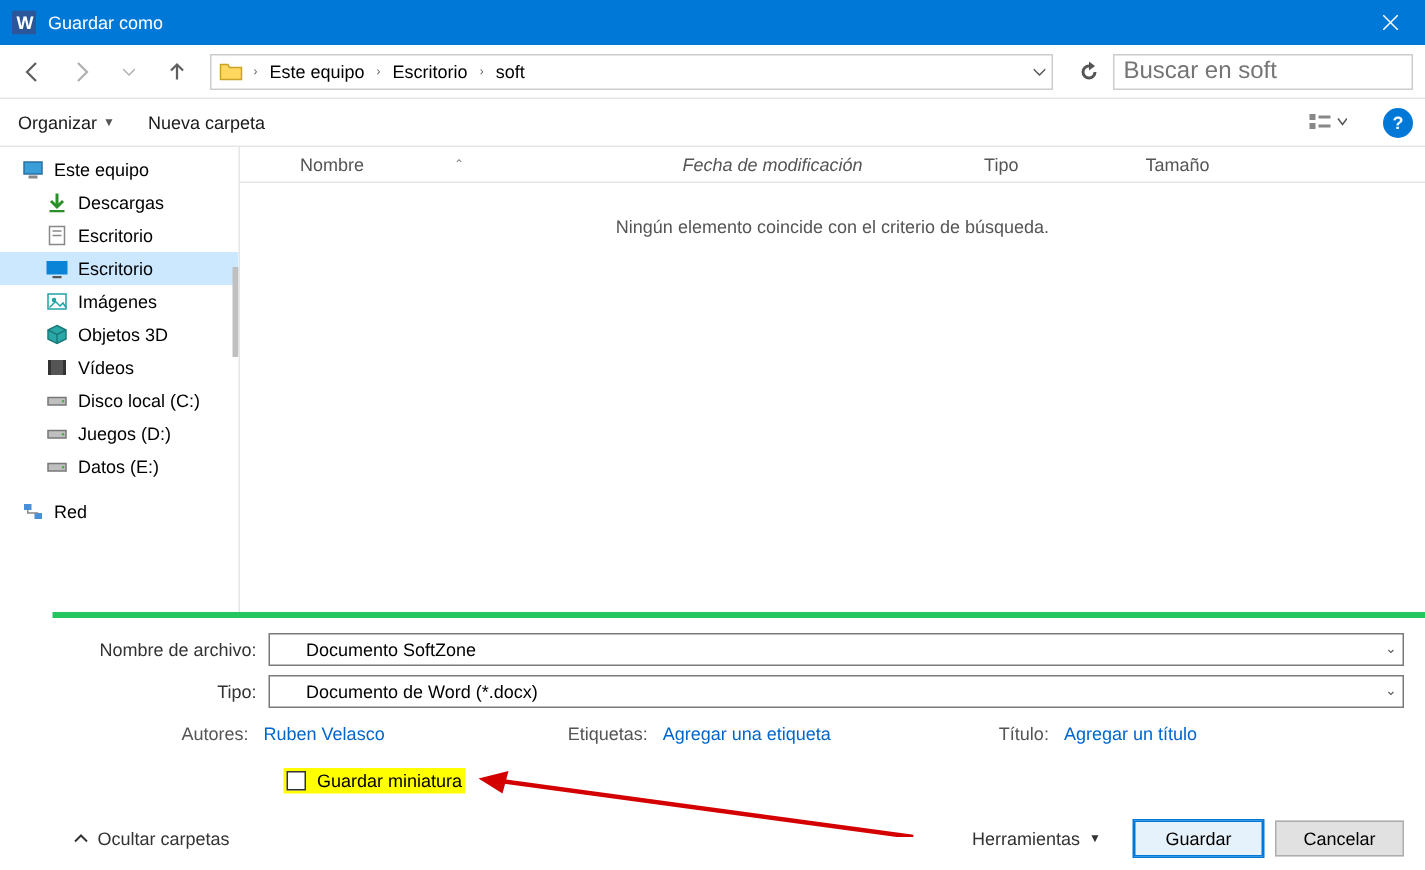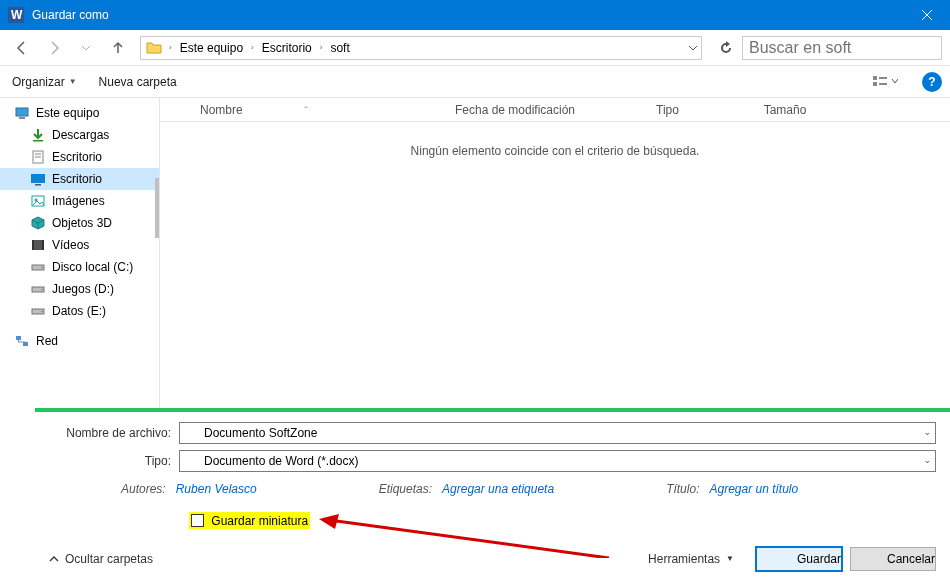--- a/index.html
+++ b/index.html
@@ -35,49 +35,49 @@
 .sidebar::after { content:""; position:absolute; right:0; top:80px; width:4px; height:60px; background:#c0c0c0; }
 .tree-item { display: flex; align-items: center; height: 22px; padding-left: 14px; gap: 6px; cursor: default; }
 .tree-item.sub { padding-left: 30px; }
 .tree-item.selected { background: #cce8ff; }
 .tree-item.gap-top { margin-top: 8px; }
 .tree-icon { width: 16px; height: 16px; display:flex; align-items:center; justify-content:center; }
 
 .content { flex: 1; display: flex; flex-direction: column; }
 .col-headers { height: 24px; border-bottom: 1px solid #e5e5e5; display: flex; align-items: center; color: #555; padding-left: 40px; text-align: center; }
 .col-name { width: 230px; display:flex; align-items:center; gap:60px; }
-.col-mod { width: 170px; }
+.col-mod { width: 170px; font-style: italic; }
 .col-type { width: 135px; }
 .col-size { width: 100px; }
 .sort-caret { font-size: 8px; color:#888; }
 .empty-msg { text-align: center; color: #555; margin-top: 22px; }
 
 .bottom-panel { border-top: 4px solid #22c55e; padding: 10px 14px 8px 14px; position:relative;margin-left:35px; }
 .form-row { display: flex; align-items: center; margin-bottom: 6px; }
 .form-label { width: 130px; text-align: right; padding-right: 8px; color: #333; }
 .form-control { flex: 1; height: 22px; border: 1px solid #7a7a7a; background: #fff; display:flex; align-items:center; padding: 0 24px; position:relative; }
 .form-control .dd-caret { position:absolute; right:4px; top:4px; font-size:9px; color:#555; }
 
-.meta-row { display:flex; align-items:center; padding-left: 72px; margin-top: 10px; gap: 6px; font-style: italic; }
+.meta-row { display:flex; align-items:center; padding-left: 72px; margin-top: 10px; gap: 6px; }
 .meta-label { color:#555; margin-right:4px; }
 .meta-link { color:#0066cc; }
 .meta-gap1 { width: 110px; }
 .meta-gap2 { width: 100px; }
 
 .thumb-row { display:flex; align-items:center; padding-left: 140px; margin-top: 16px; position:relative; }
 .thumb-checkbox { width:13px; height:13px; border:1px solid #333; background:#fff; margin-right:4px; }
 .thumb-highlight { background: #ffff00; padding: 1px 2px; }
 
 .arrow-svg { position:absolute; left:270px; top:2px; pointer-events:none; }
 
 .footer-row { display:flex; align-items:center; margin-top: 18px; }
 .hide-folders { display:flex; align-items:center; gap:6px; color:#333; }
 .footer-spacer { flex:1; }
 .tools-dd { display:flex; align-items:center; gap:6px; margin-right:14px; color:#333; }
-.btn { width: 86px; height: 24px; border: 1px solid #adadad; background: #e1e1e1; display:flex; align-items:center; justify-content:flex-end; margin-left:8px; cursor:pointer; }
+.btn { width: 86px; height: 24px; border: 1px solid #adadad; background: #e1e1e1; display:flex; align-items:center; justify-content:center; margin-left:8px; cursor:pointer; }
 .btn.primary { border: 1px solid #0078d7; box-shadow: 0 0 0 1px #0078d7; background:#e5f1fb; }
 
 svg { display:block; }
 </style>
 </head>
 <body>
 
 <div class="titlebar">
   <span class="word-icon">
     <svg width="16" height="16" viewBox="0 0 16 16">

